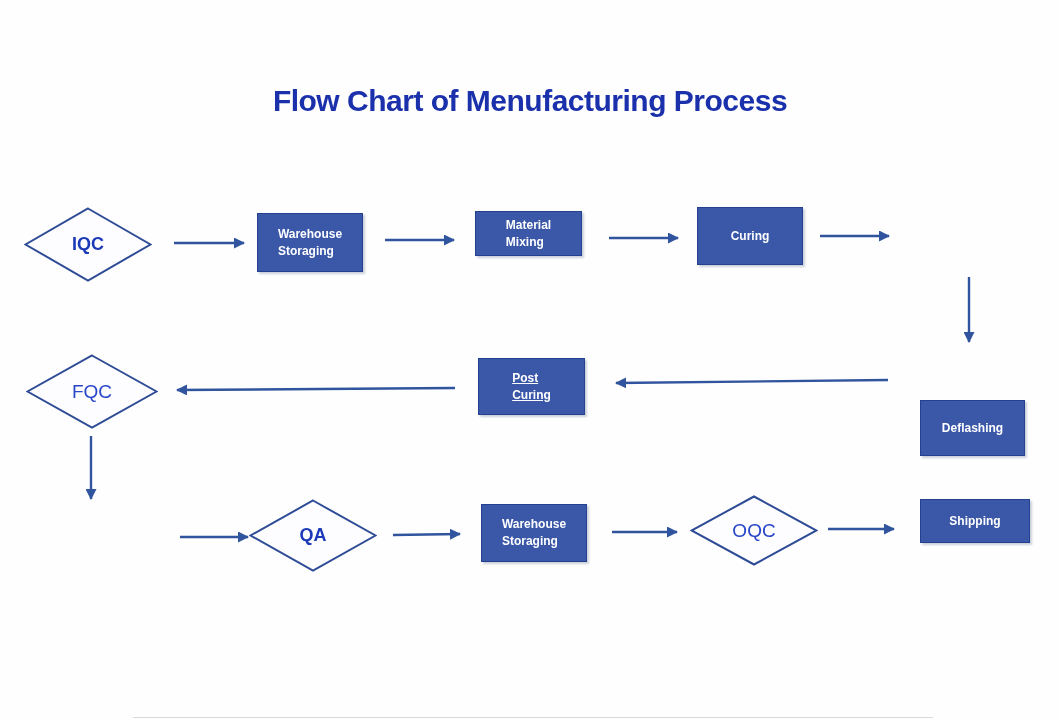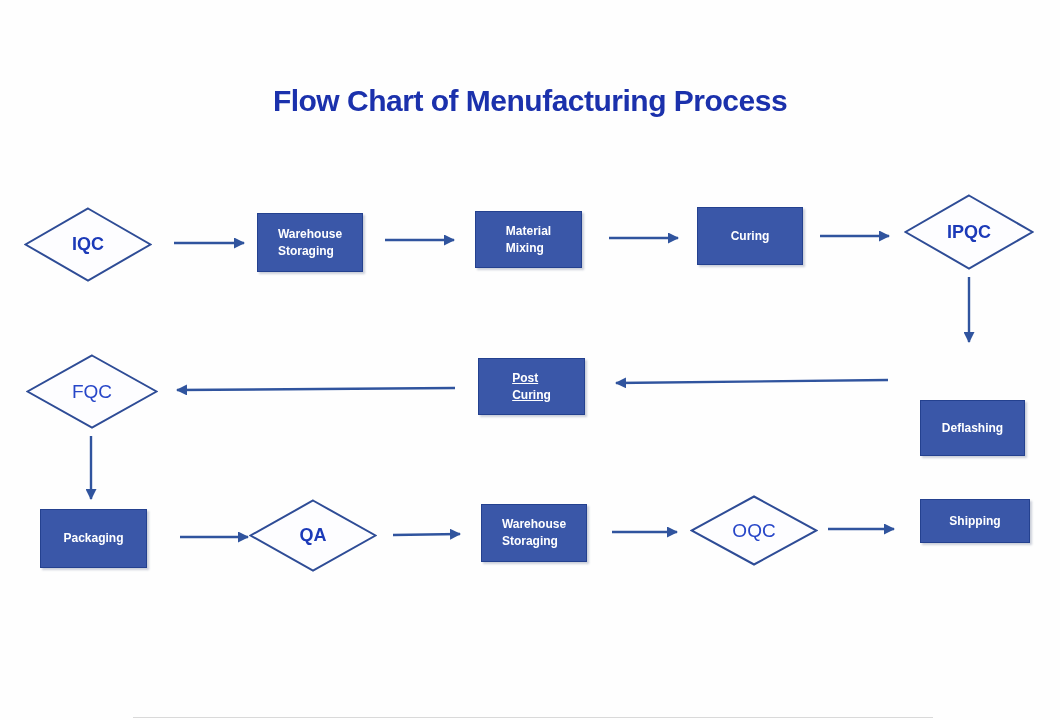--- a/index.html
+++ b/index.html
@@ -65,45 +65,38 @@
   <div class="diamond" style="left:24px; top:207px; width:128px; height:75px;">
     <svg viewBox="0 0 128 75" preserveAspectRatio="none">
       <polygon points="64,1.5 126.5,37.5 64,73.5 1.5,37.5"></polygon>
     </svg>
     <span class="diamond-label">IQC</span>
   </div>
 
   <div class="rect" style="left:257px; top:213px; width:106px; height:59px;">Warehouse
 Storaging</div>
 
-  <div class="rect" style="left:475px; top:211px; width:107px; height:57px;">Material
+  <div class="rect" style="left:475px; top:211px; width:107px; height:45px;">Material
 Mixing</div>
 
   <div class="rect" style="left:697px; top:207px; width:106px; height:58px;">Curing</div>
 
-  <div class="diamond" style="left:904px; top:194px; width:130px; height:76px;">
-    <svg viewBox="0 0 130 76" preserveAspectRatio="none">
-      <polygon points="65,1.5 128.5,38 65,74.5 1.5,38"></polygon>
-    </svg>
-    <span class="diamond-label">IPQC</span>
-  </div>
 
   <div class="rect" style="left:920px; top:352px; width:105px; height:56px;margin-top:48px;">Deflashing</div>
 
   <div class="rect" style="left:478px; top:358px; width:107px; height:57px;text-decoration:underline;">Post
 Curing</div>
 
   <div class="diamond" style="left:26px; top:354px; width:132px; height:75px;">
     <svg viewBox="0 0 132 75" preserveAspectRatio="none">
       <polygon points="66,1.5 130.5,37.5 66,73.5 1.5,37.5"></polygon>
     </svg>
     <span class="diamond-label light">FQC</span>
   </div>
 
-  <div class="rect" style="left:40px; top:509px; width:107px; height:59px;">Packaging</div>
 
   <div class="diamond" style="left:249px; top:499px; width:128px; height:73px;">
     <svg viewBox="0 0 128 73" preserveAspectRatio="none">
       <polygon points="64,1.5 126.5,36.5 64,71.5 1.5,36.5"></polygon>
     </svg>
     <span class="diamond-label">QA</span>
   </div>
 
   <div class="rect" style="left:481px; top:504px; width:106px; height:58px;">Warehouse
 Storaging</div>

